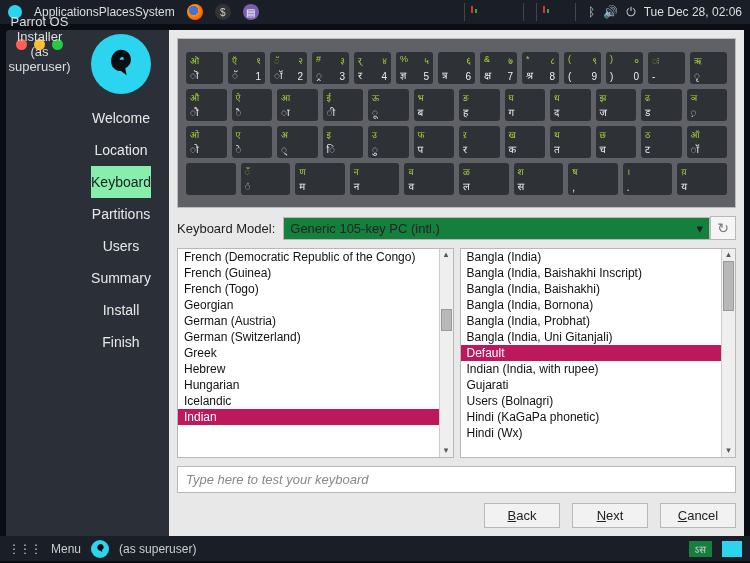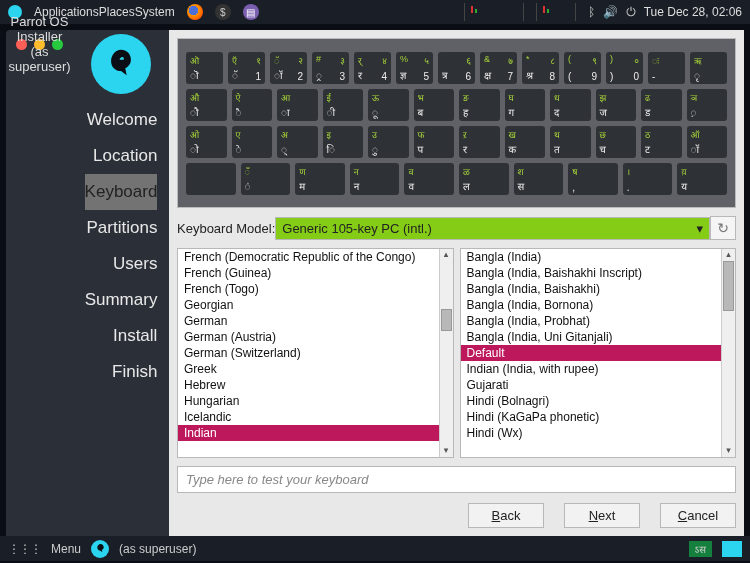--- a/index.html
+++ b/index.html
@@ -15,44 +15,44 @@
   .trafficlights{display:flex;gap:7px;}
   .tl{width:11px;height:11px;border-radius:50%;}
   .tl.red{background:#ff5f56;}
   .tl.yel{background:#ffbd2e;}
   .tl.grn{background:#27c93f;}
   .wtitle{position:absolute;left:0;right:0;text-align:center;color:#ddd;font-size:13px;}
   .body{flex:1;display:flex;min-height:0;}
   .sidebar{width:96px;background:#2b3038;display:flex;flex-direction:column;align-items:center;padding-top:4px;}
   .logo{width:60px;height:60px;border-radius:50%;background:#2bd4ef;display:flex;align-items:center;justify-content:center;margin-bottom:8px;}
   .logo svg{width:34px;height:34px;fill:#0a0e14;}
-  .step{width:100%;padding:8px 0;text-align:right;color:#e8e8e8;font-size:17px;}
-  .step.active{background:#737373;color:#222;}
+  .step{width:100%;padding:8px 0;text-align:center;color:#e8e8e8;font-size:14px;}
+  .step.active{background:#86efac;color:#222;}
   .main{flex:1;background:#e8e8e8;padding:8px;display:flex;flex-direction:column;gap:8px;color:#222;}
   .kbprev{height:170px;background:#5f6166;border:1px solid #bbb;padding:8px;display:flex;flex-direction:column;gap:5px;justify-content:center;}
   .krow{display:flex;gap:5px;}
   .key{background:#2e3136;border-radius:3px;height:32px;flex:1;position:relative;font-size:9px;color:#999;}
   .key .tl1{position:absolute;top:2px;left:4px;color:#a7d43a;font-size:9px;}
   .key .tr1{position:absolute;top:2px;right:4px;color:#a7d43a;font-size:9px;}
   .key .bl1{position:absolute;bottom:2px;left:4px;color:#eee;font-size:10px;}
   .key .br1{position:absolute;bottom:2px;right:4px;color:#eee;font-size:10px;}
   .modelrow{display:flex;align-items:center;gap:0;}
   .modelrow label{font-size:13px;}
-  .modelrow .combo{flex:1;border:1px solid #b8b8b8;background:#84cc16;padding:3px 6px;font-size:13px;display:flex;align-items:center;justify-content:space-between;}
+  .modelrow .combo{flex:1;border:1px solid #b8b8b8;background:#15803d;padding:3px 6px;font-size:13px;display:flex;align-items:center;justify-content:space-between;margin-left:8px;}
   .modelrow .refresh{width:26px;height:24px;border:1px solid #b8b8b8;background:#f5f5f5;display:flex;align-items:center;justify-content:center;font-size:14px;color:#777;}
   .lists{flex:1;display:flex;gap:6px;min-height:0;}
   .listbox{flex:1;border:1px solid #b8b8b8;background:#fff;overflow:hidden;display:flex;}
   .listbox ul{flex:1;list-style:none;overflow:hidden;}
   .listbox li{padding:1px 6px;font-size:12px;color:#111;white-space:nowrap;}
   .listbox li.sel{background:#be185d;color:#fff;}
   .scrollbar{width:14px;background:#efefef;border-left:1px solid #ccc;position:relative;}
   .scrollbar .thumb{position:absolute;left:1px;right:1px;background:#b8b8b8;border:1px solid #999;}
   .scrollbar .arr{position:absolute;left:0;right:0;height:12px;text-align:center;font-size:9px;color:#555;}
   .testbox{border:1px solid #b8b8b8;background:#fff;padding:5px 8px;color:#888;font-size:13px;font-style:italic;}
-  .btnrow{display:flex;justify-content:flex-end;gap:20px;padding-top:2px;}
+  .btnrow{display:flex;justify-content:flex-end;gap:12px;padding-top:2px;}
   .btn{min-width:76px;padding:4px 12px;background:#f2f2f2;border:1px solid #b8b8b8;font-size:13px;text-align:center;color:#222;}
   .btn u{text-decoration:underline;}
   .taskbar{height:25px;background:#1a1f27;display:flex;align-items:center;padding:0 8px;gap:10px;color:#ccc;font-size:12px;}
   .taskbar .parrot{width:18px;height:18px;border-radius:50%;background:#2bd4ef;display:flex;align-items:center;justify-content:center;}
   .taskbar .parrot svg{width:11px;height:11px;fill:#0a0e14;}
   .taskbar .spacer{flex:1;}
   .taskbar .langind{background:#15803d;padding:1px 6px;font-size:10px;}
   .graph{width:60px;height:18px;border-left:1px solid #444;border-right:1px solid #444;position:relative;}
   .graph::before{content:"";position:absolute;left:6px;top:3px;width:2px;height:7px;background:#d33;}
   .graph::after{content:"";position:absolute;left:10px;top:6px;width:2px;height:4px;background:#3a3;}
@@ -411,21 +411,20 @@
         </div>
         <div class="refresh">↻</div>
       </div>
       <div class="lists">
         <div class="listbox">
           <ul id="layouts-ul">
               <li>French (Democratic Republic of the Congo)</li>
               <li>French (Guinea)</li>
               <li>French (Togo)</li>
               <li>Georgian</li>
-              <li>German</li>
               <li>German (Austria)</li>
               <li>German (Switzerland)</li>
               <li>Greek</li>
               <li>Hebrew</li>
               <li>Hungarian</li>
               <li>Icelandic</li>
               <li class="sel">Indian</li>
             </ul>
           <div class="scrollbar">
             <div class="arr" style="top:0">▴</div>
@@ -437,21 +436,21 @@
           <ul id="variants-ul">
               <li>Bangla (India)</li>
               <li>Bangla (India, Baishakhi Inscript)</li>
               <li>Bangla (India, Baishakhi)</li>
               <li>Bangla (India, Bornona)</li>
               <li>Bangla (India, Probhat)</li>
               <li>Bangla (India, Uni Gitanjali)</li>
               <li class="sel">Default</li>
               <li>Indian (India, with rupee)</li>
               <li>Gujarati</li>
-              <li>Hindi (Bolnagri)</li>
+              <li>Users (Bolnagri)</li>
               <li>Hindi (KaGaPa phonetic)</li>
               <li>Hindi (Wx)</li>
             </ul>
           <div class="scrollbar">
             <div class="arr" style="top:0">▴</div>
             <div class="thumb" style="top:12px;height:50px;"></div>
             <div class="arr" style="bottom:0">▾</div>
           </div>
         </div>
       </div>

